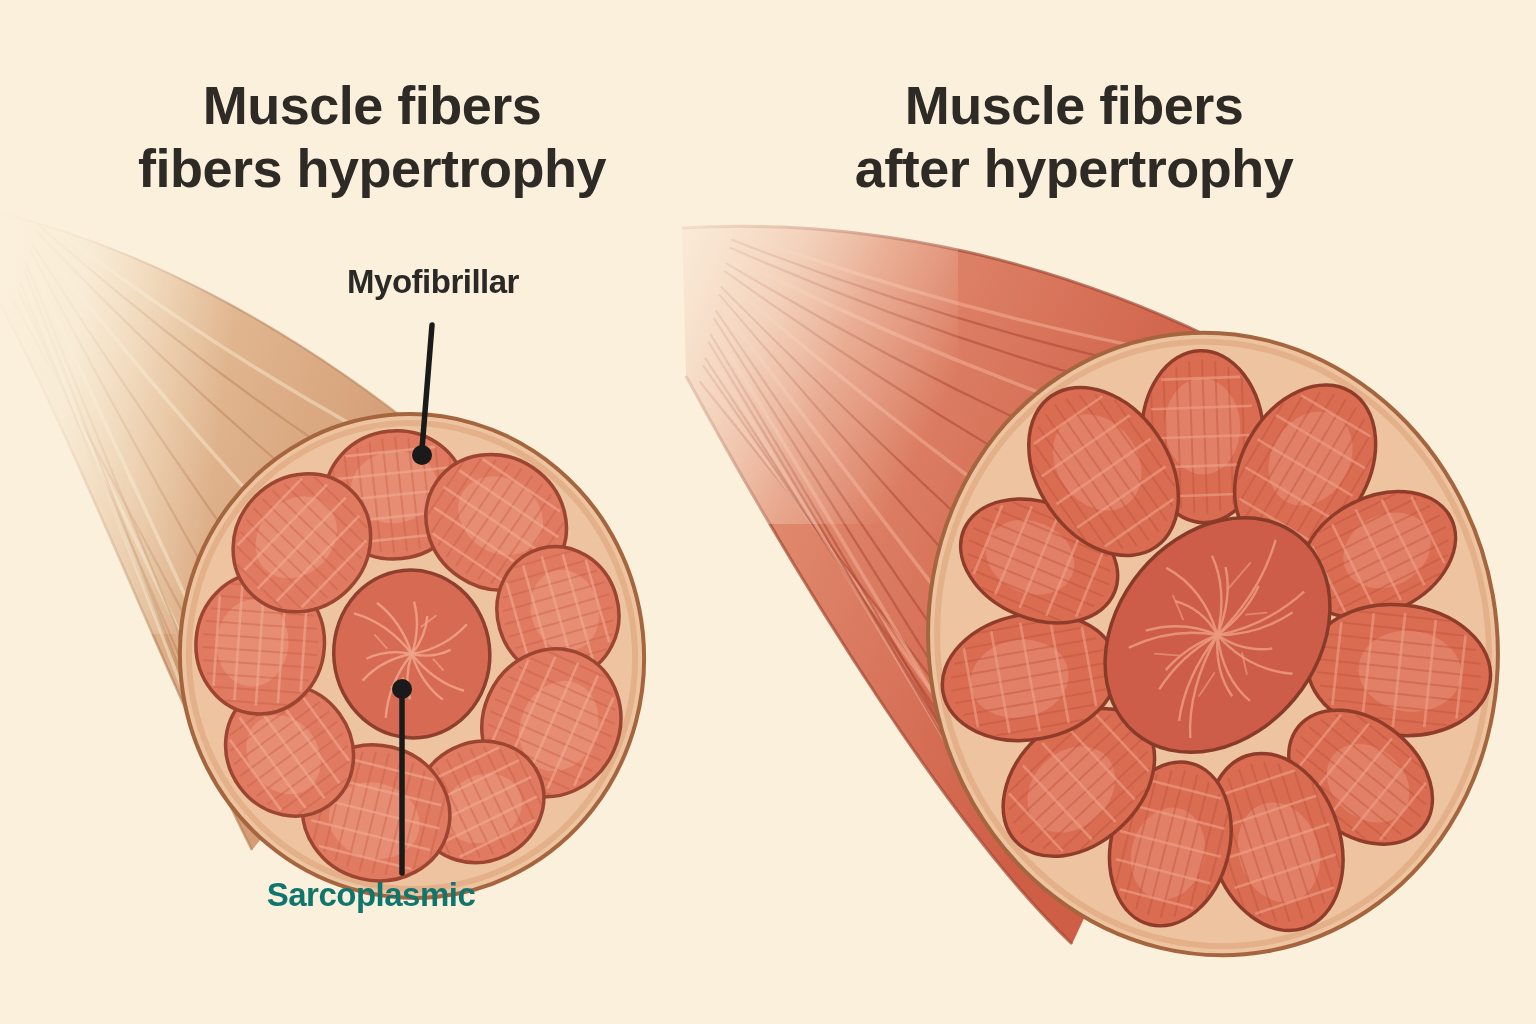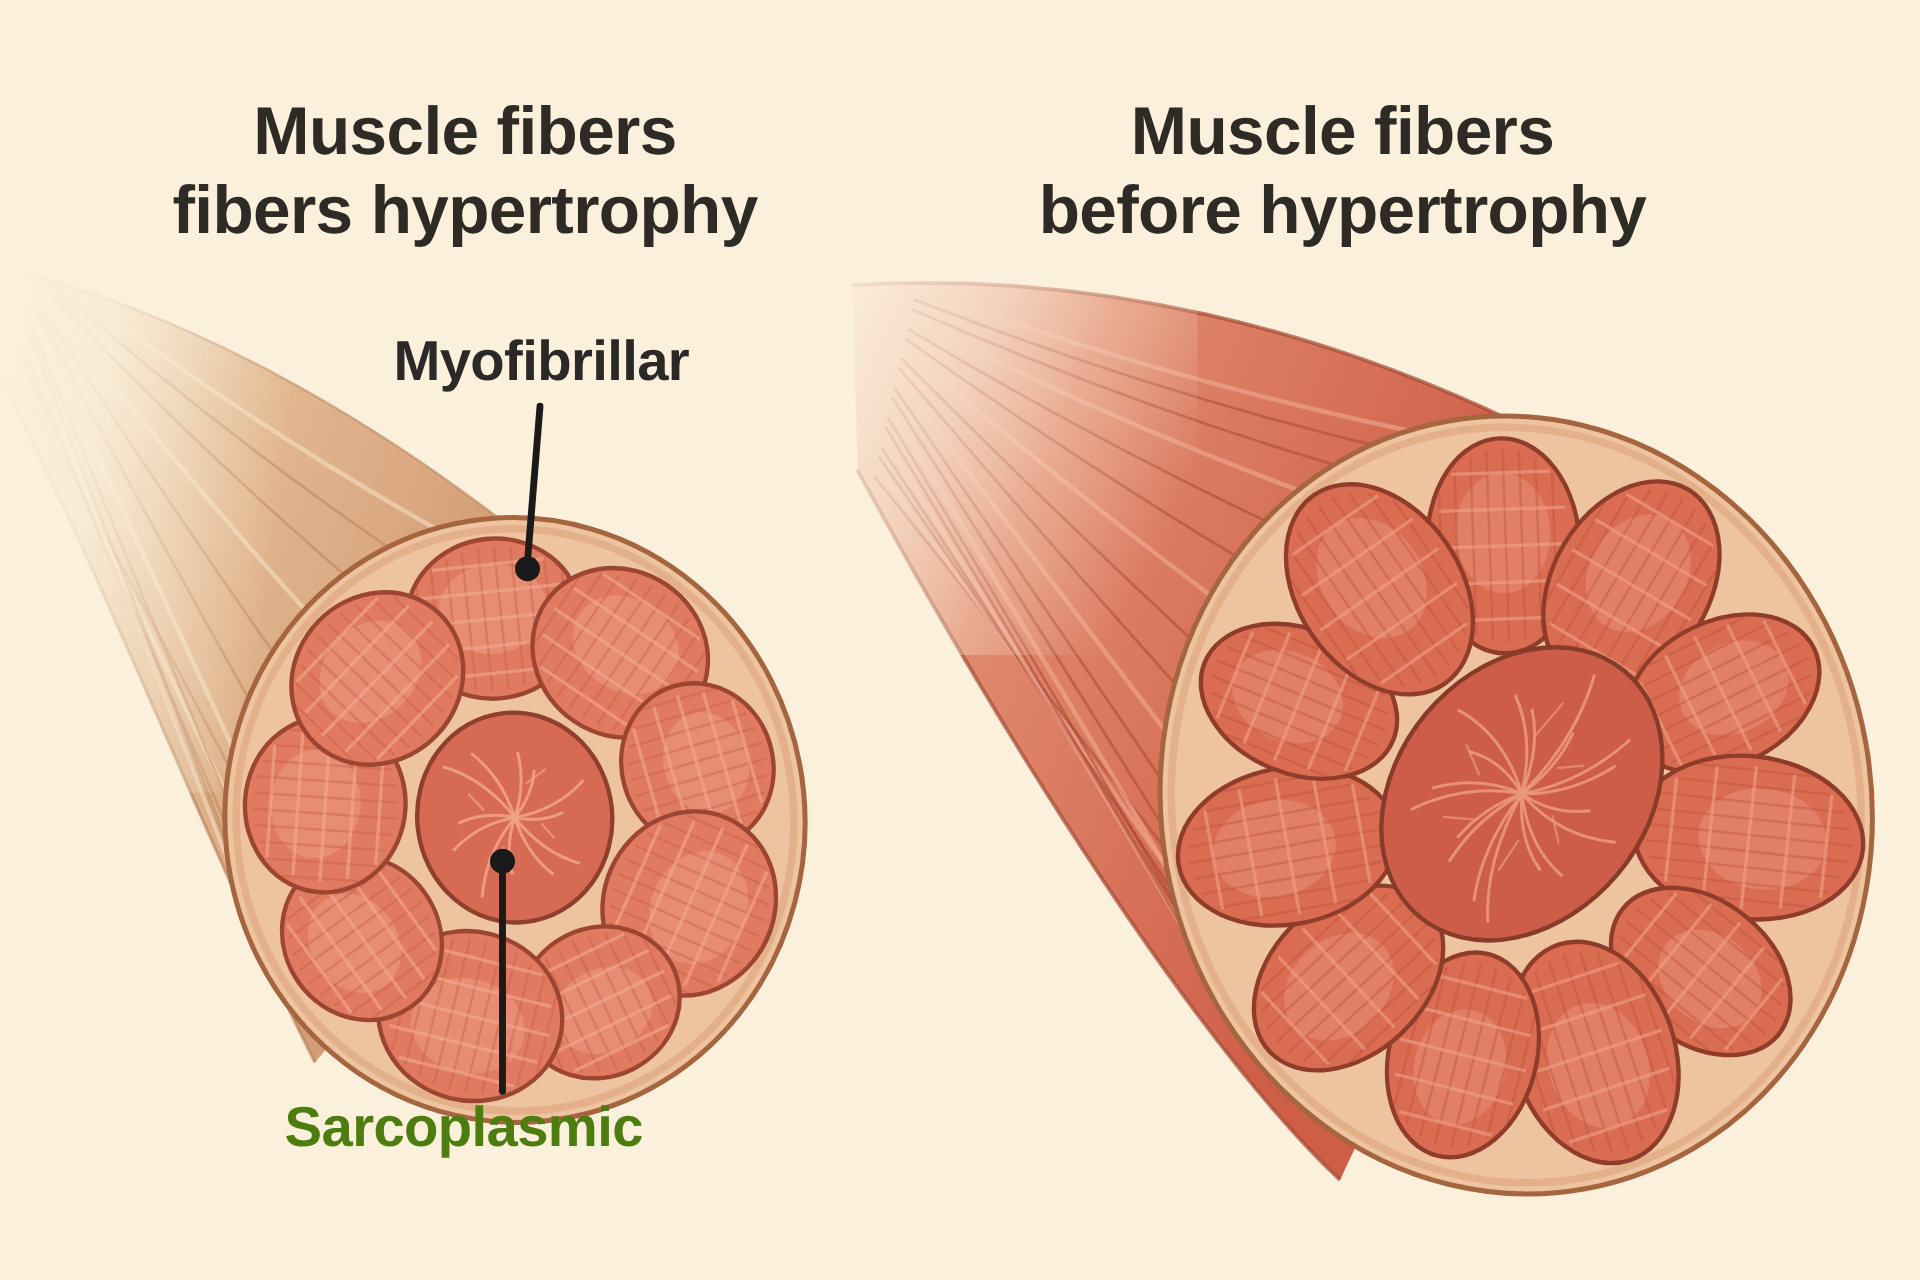--- a/index.html
+++ b/index.html
@@ -7,21 +7,21 @@
   .stage{position:absolute;left:0;top:0;width:1536px;height:1024px;margin-top:44px;}
   svg{position:absolute;left:0;top:0;}
   .panel-title{
     position:absolute;width:640px;text-align:center;
     font-size:54px;font-weight:700;line-height:1.17;letter-spacing:-0.5px;
   }
   .title-left{left:52px;top:30px;}
   .title-right{left:754px;top:30px;}
   .pointer-label{
     position:absolute;transform:translateX(-50%);
-    font-size:45px;font-weight:700;letter-spacing:-0.5px;white-space:nowrap;
+    font-size:33px;font-weight:700;letter-spacing:-0.5px;white-space:nowrap;
   }
   .label-myofibrillar{left:433px;top:219px;}
   .label-sarcoplasmic{left:371px;top:832px;}
 </style>
 </head>
 <body style="background: rgb(251, 240, 220);">
 
 <div class="stage">
 
   <svg id="illus" width="1536" height="1024" viewBox="0 0 1536 1024">
@@ -522,19 +522,19 @@
     </g>
   </svg>
 
   <div class="panel-title title-left" style="color: rgb(46, 42, 38);">
     <span>Muscle fibers</span><br>
     <span>fibers hypertrophy</span>
   </div>
 
   <div class="panel-title title-right" style="color: rgb(46, 42, 38);">
     <span>Muscle fibers</span><br>
-    <span>before hypertrophy</span>
+    <span>after hypertrophy</span>
   </div>
 
   <div class="pointer-label label-myofibrillar" style="color: rgb(43, 41, 39);">Myofibrillar</div>
-  <div class="pointer-label label-sarcoplasmic" style="color: #4d7c0f;">Sarcoplasmic</div>
+  <div class="pointer-label label-sarcoplasmic" style="color: #0f766e;">Sarcoplasmic</div>
 
 </div>
 
 </body></html>

